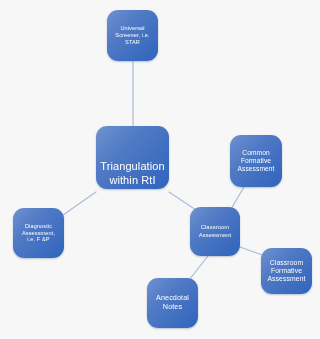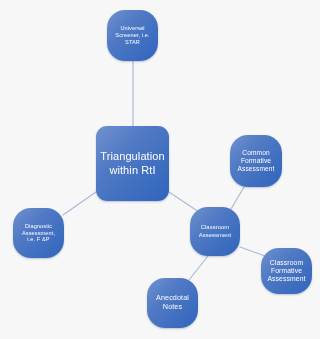--- a/index.html
+++ b/index.html
@@ -27,41 +27,42 @@
     height: 339px;
   }
   .node {
     position: absolute;
     box-sizing: border-box;
     display: flex;
     align-items: center;
     justify-content: center;
     text-align: center;
     color: #ffffff;
-    border-radius: 18px;
+    border-radius: 11px;
     background: linear-gradient(135deg, #6f91cf 0%, #4f79c4 38%, #2f64bd 100%);
     box-shadow: 0 1px 2px rgba(40, 60, 110, 0.28);
     line-height: 1.22;
     letter-spacing: 0.1px;
     padding: 2px 3px;
     z-index: 2;
   }
   .node .label {
     display: block;
     width: 100%;
     white-space: pre-line;
   }
   .node-center {
     left: 96px;
     top: 126px;
     width: 73px;
-    height: 75px;
+    height: 63px;
     border-radius: 11px;
     font-size: 11px;
     font-weight: 400;
+    align-items: flex-end;
   }
   .node-universal {
     left: 107px;
     top: 10px;
     width: 51px;
     height: 51px;
     font-size: 5.6px;
   }
   .node-common {
     left: 230px;

